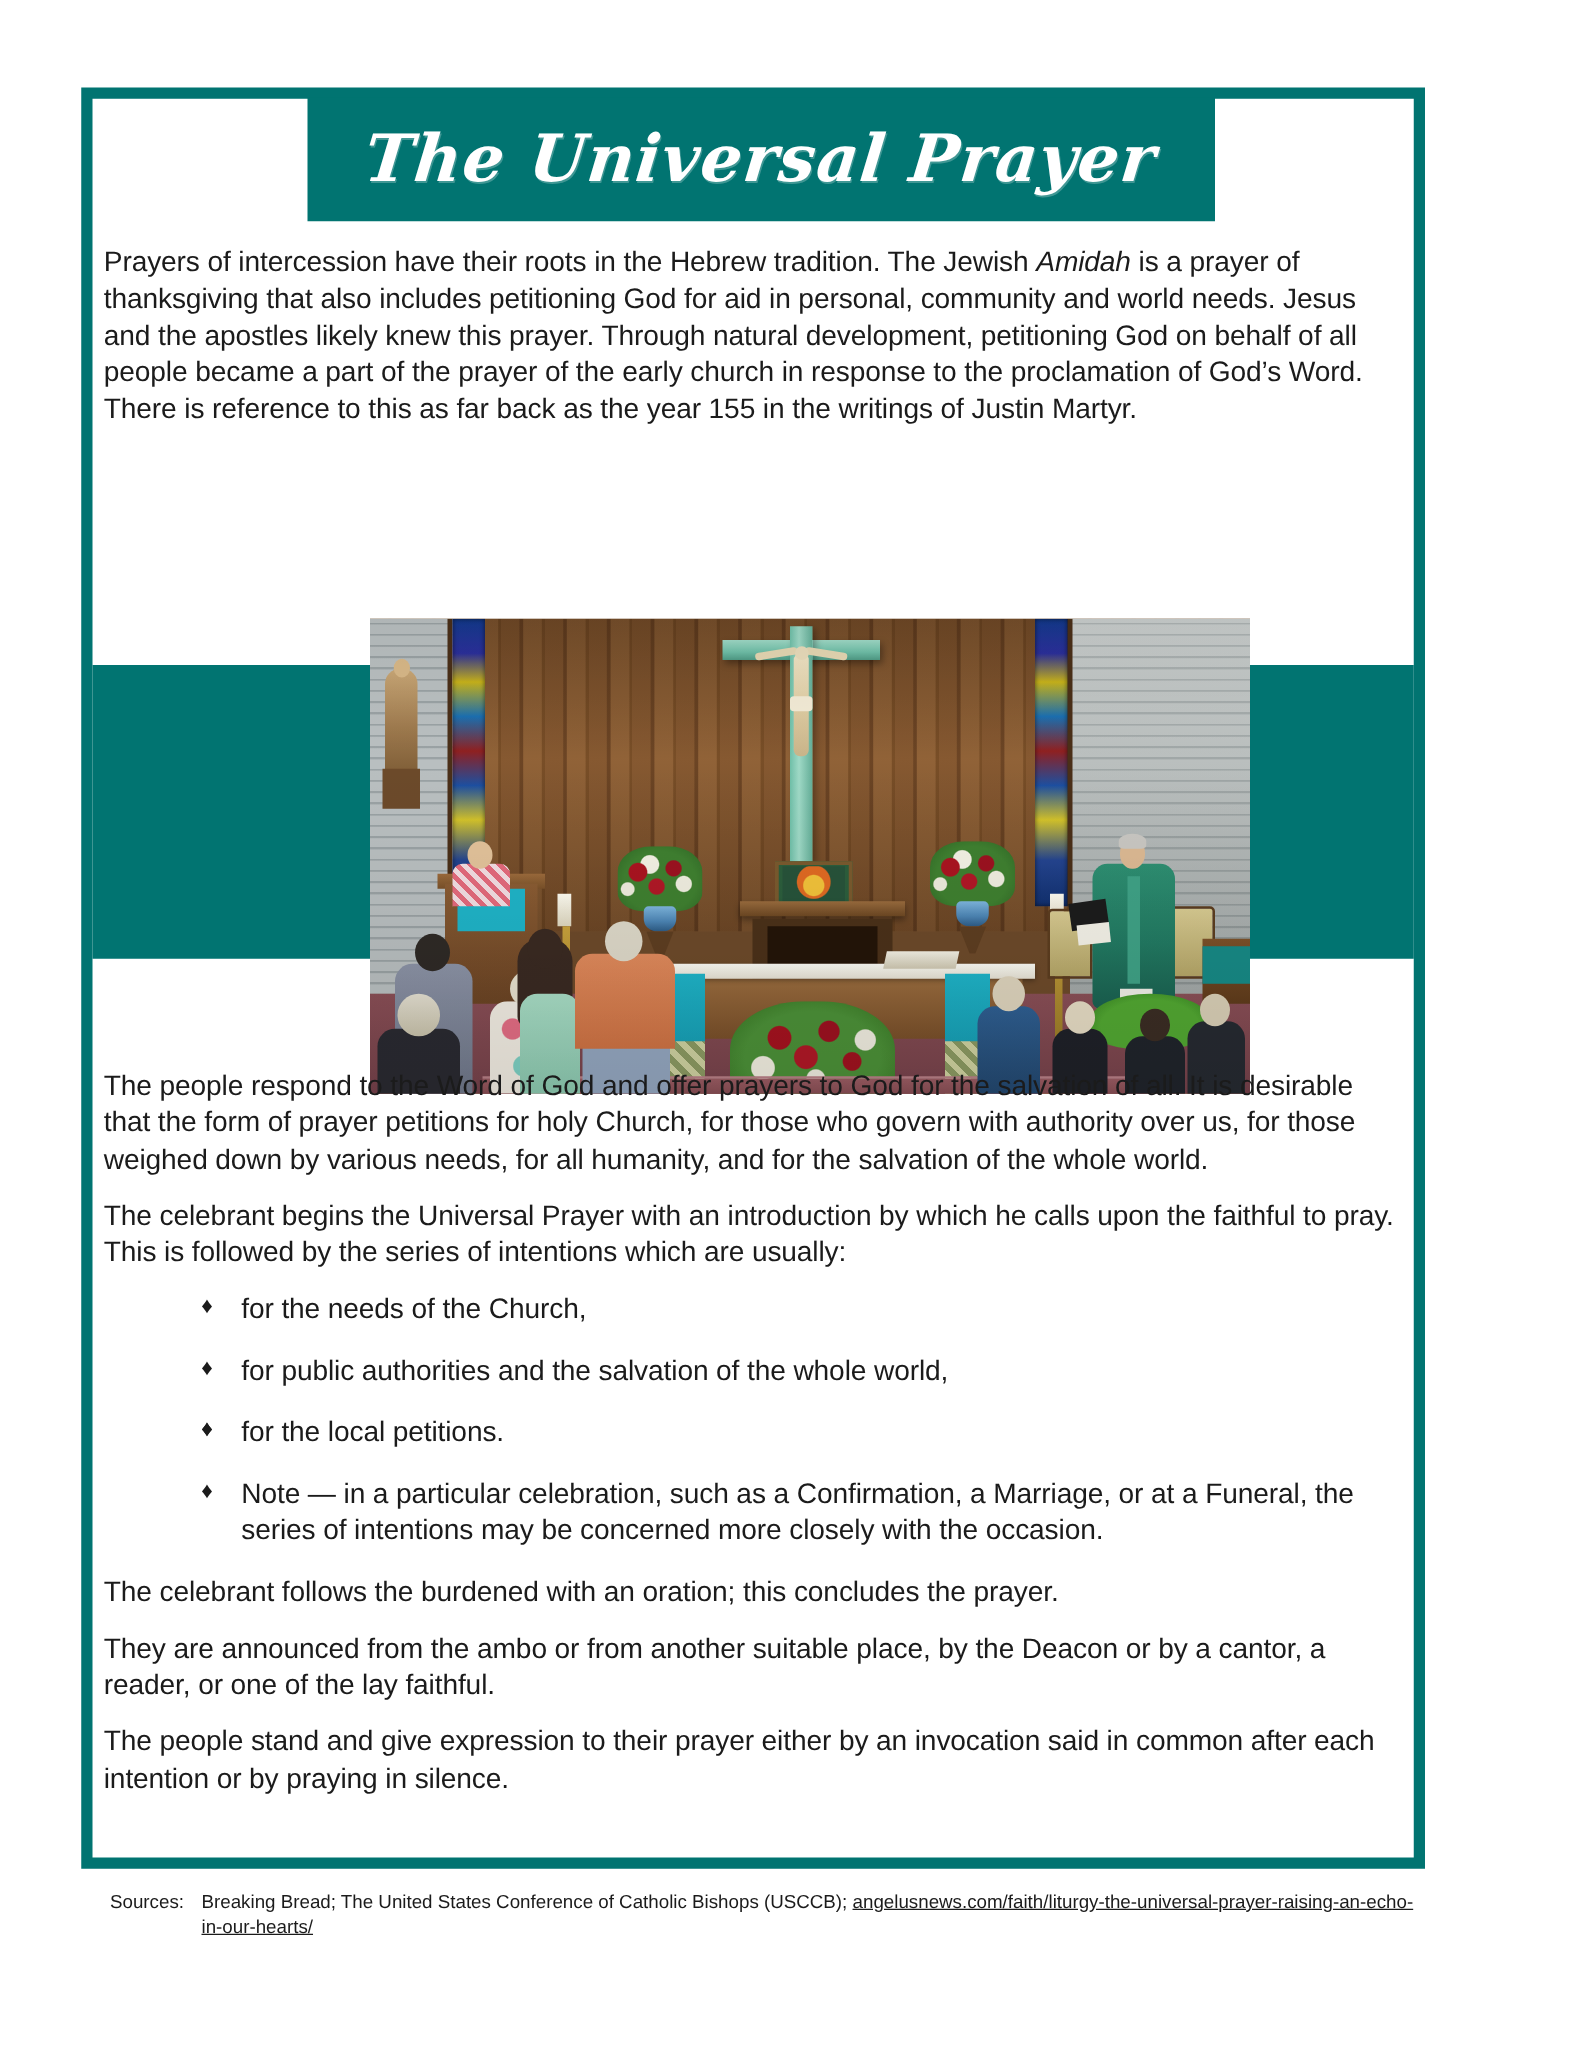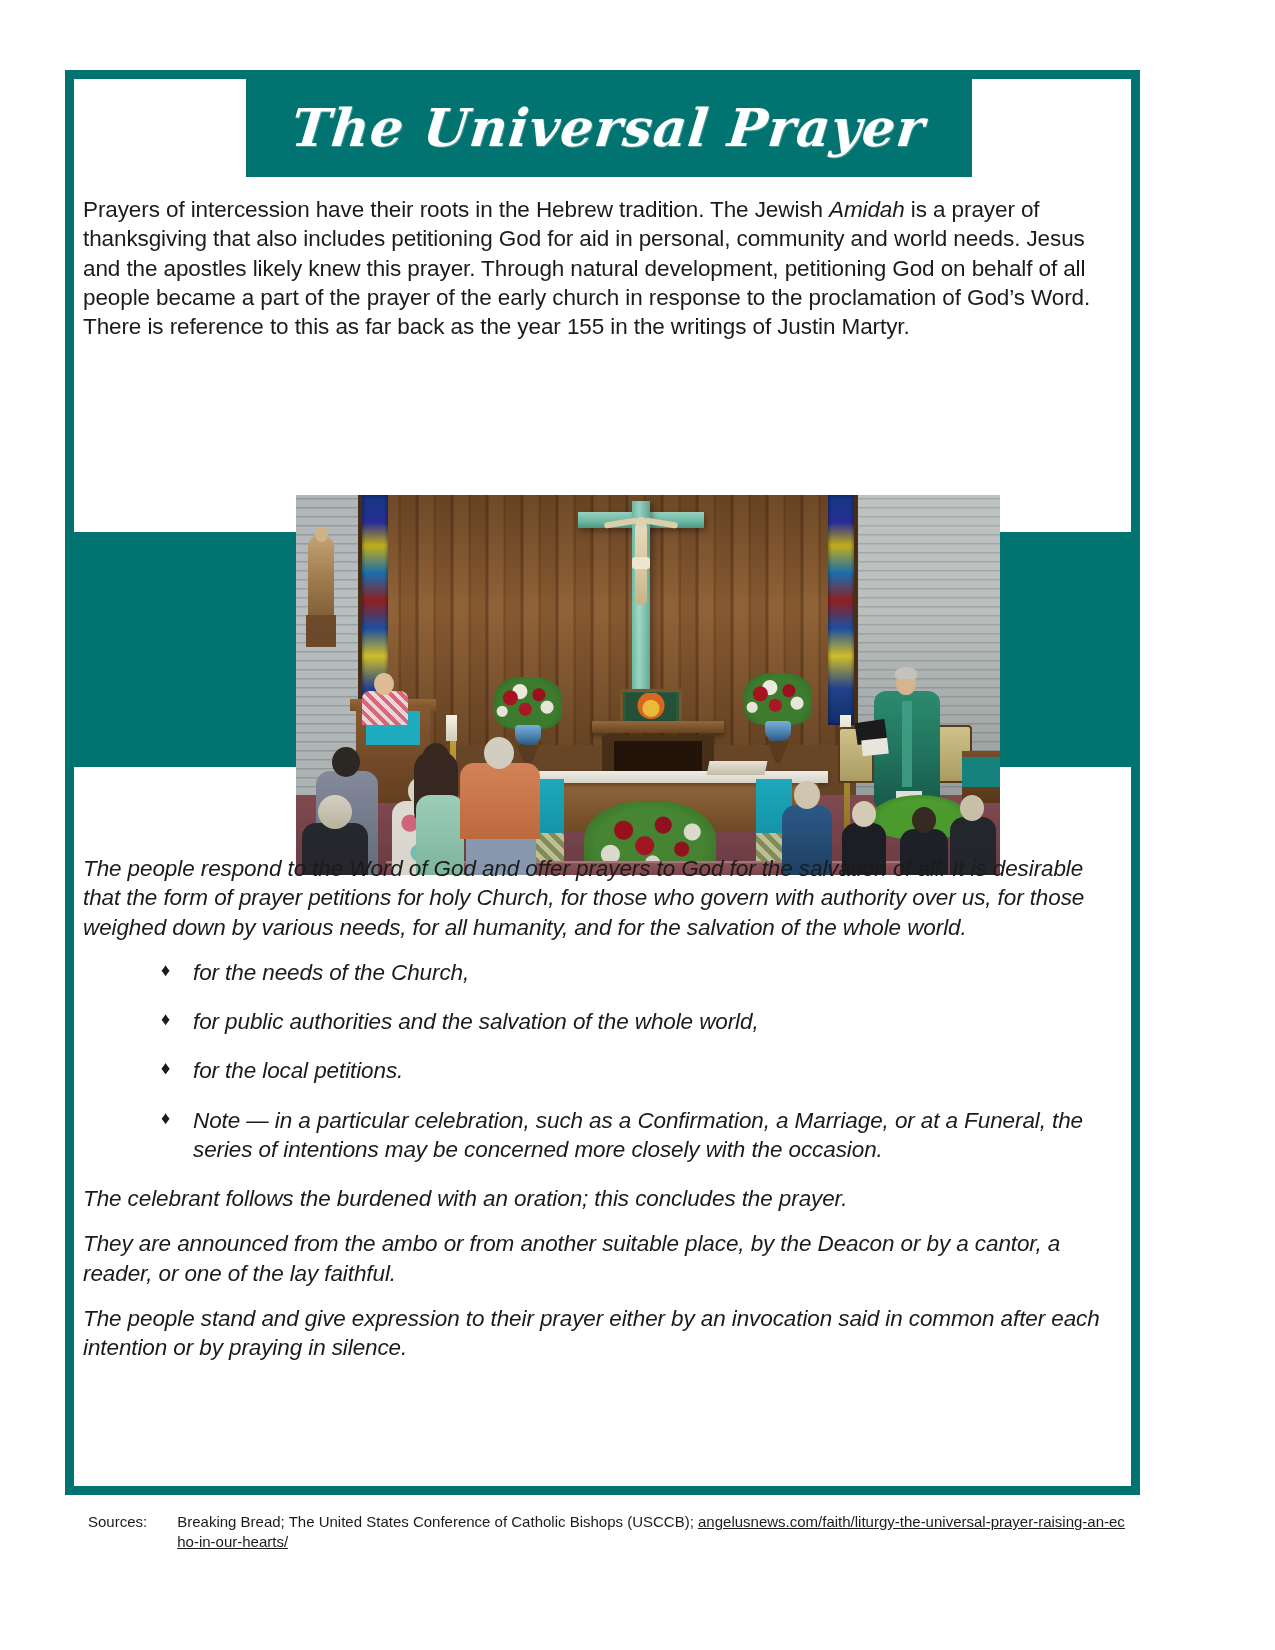--- a/index.html
+++ b/index.html
@@ -89,21 +89,20 @@
     color: #1b1b1b;
     letter-spacing: -0.1px;
   }
   p.body em { font-style: italic; }
 
   .para-block-2 {
     position: absolute;
     left: 83px;
     top: 854px;
     width: 1042px;
-    font-style: italic;
   }
 
   
   ul.intentions {
     list-style: none;
     margin: 14px 0 10px 0;
     padding: 0 0 0 78px;
   }
   ul.intentions li {
     position: relative;
@@ -131,21 +130,21 @@
     width: 1045px;
     font-size: 15px;
     line-height: 1.30;
     color: #1b1b1b;
     display: flex;
     align-items: flex-start;
   }
   .sources-label {
     font-weight: normal;
     white-space: nowrap;
-    padding-right: 30px;
+    padding-right: 14px;
   }
   .sources-body { flex: 1; }
   .sources-link {
     text-decoration: underline;
     color: #1b1b1b;
     word-break: break-all;
   }
 
   
   .photo {
@@ -642,20 +641,21 @@
     <div class="person ph-person9">
       <div class="p-body"></div>
       <div class="p-head"></div>
     </div>
 
     <div class="ph photo-vignette"></div>
   </div>
 
   <div class="para-block-2">
     <p class="body">The people respond to the Word of God and offer prayers to God for the salvation of all. It is desirable that the form of prayer petitions for holy Church, for those who govern with authority over us, for those weighed down by various needs, for all humanity, and for the salvation of the whole world.</p>
+    <p class="body">The celebrant begins the Universal Prayer with an introduction by which he calls upon the faithful to pray.  This is followed by the series of intentions which are usually:</p>
 
     <ul class="intentions">
       <li>
         <span class="bullet-diamond">♦</span>
         <span>for the needs of the Church,</span>
       </li>
       <li>
         <span class="bullet-diamond">♦</span>
         <span>for public authorities and the salvation of the whole world,</span>
       </li>

